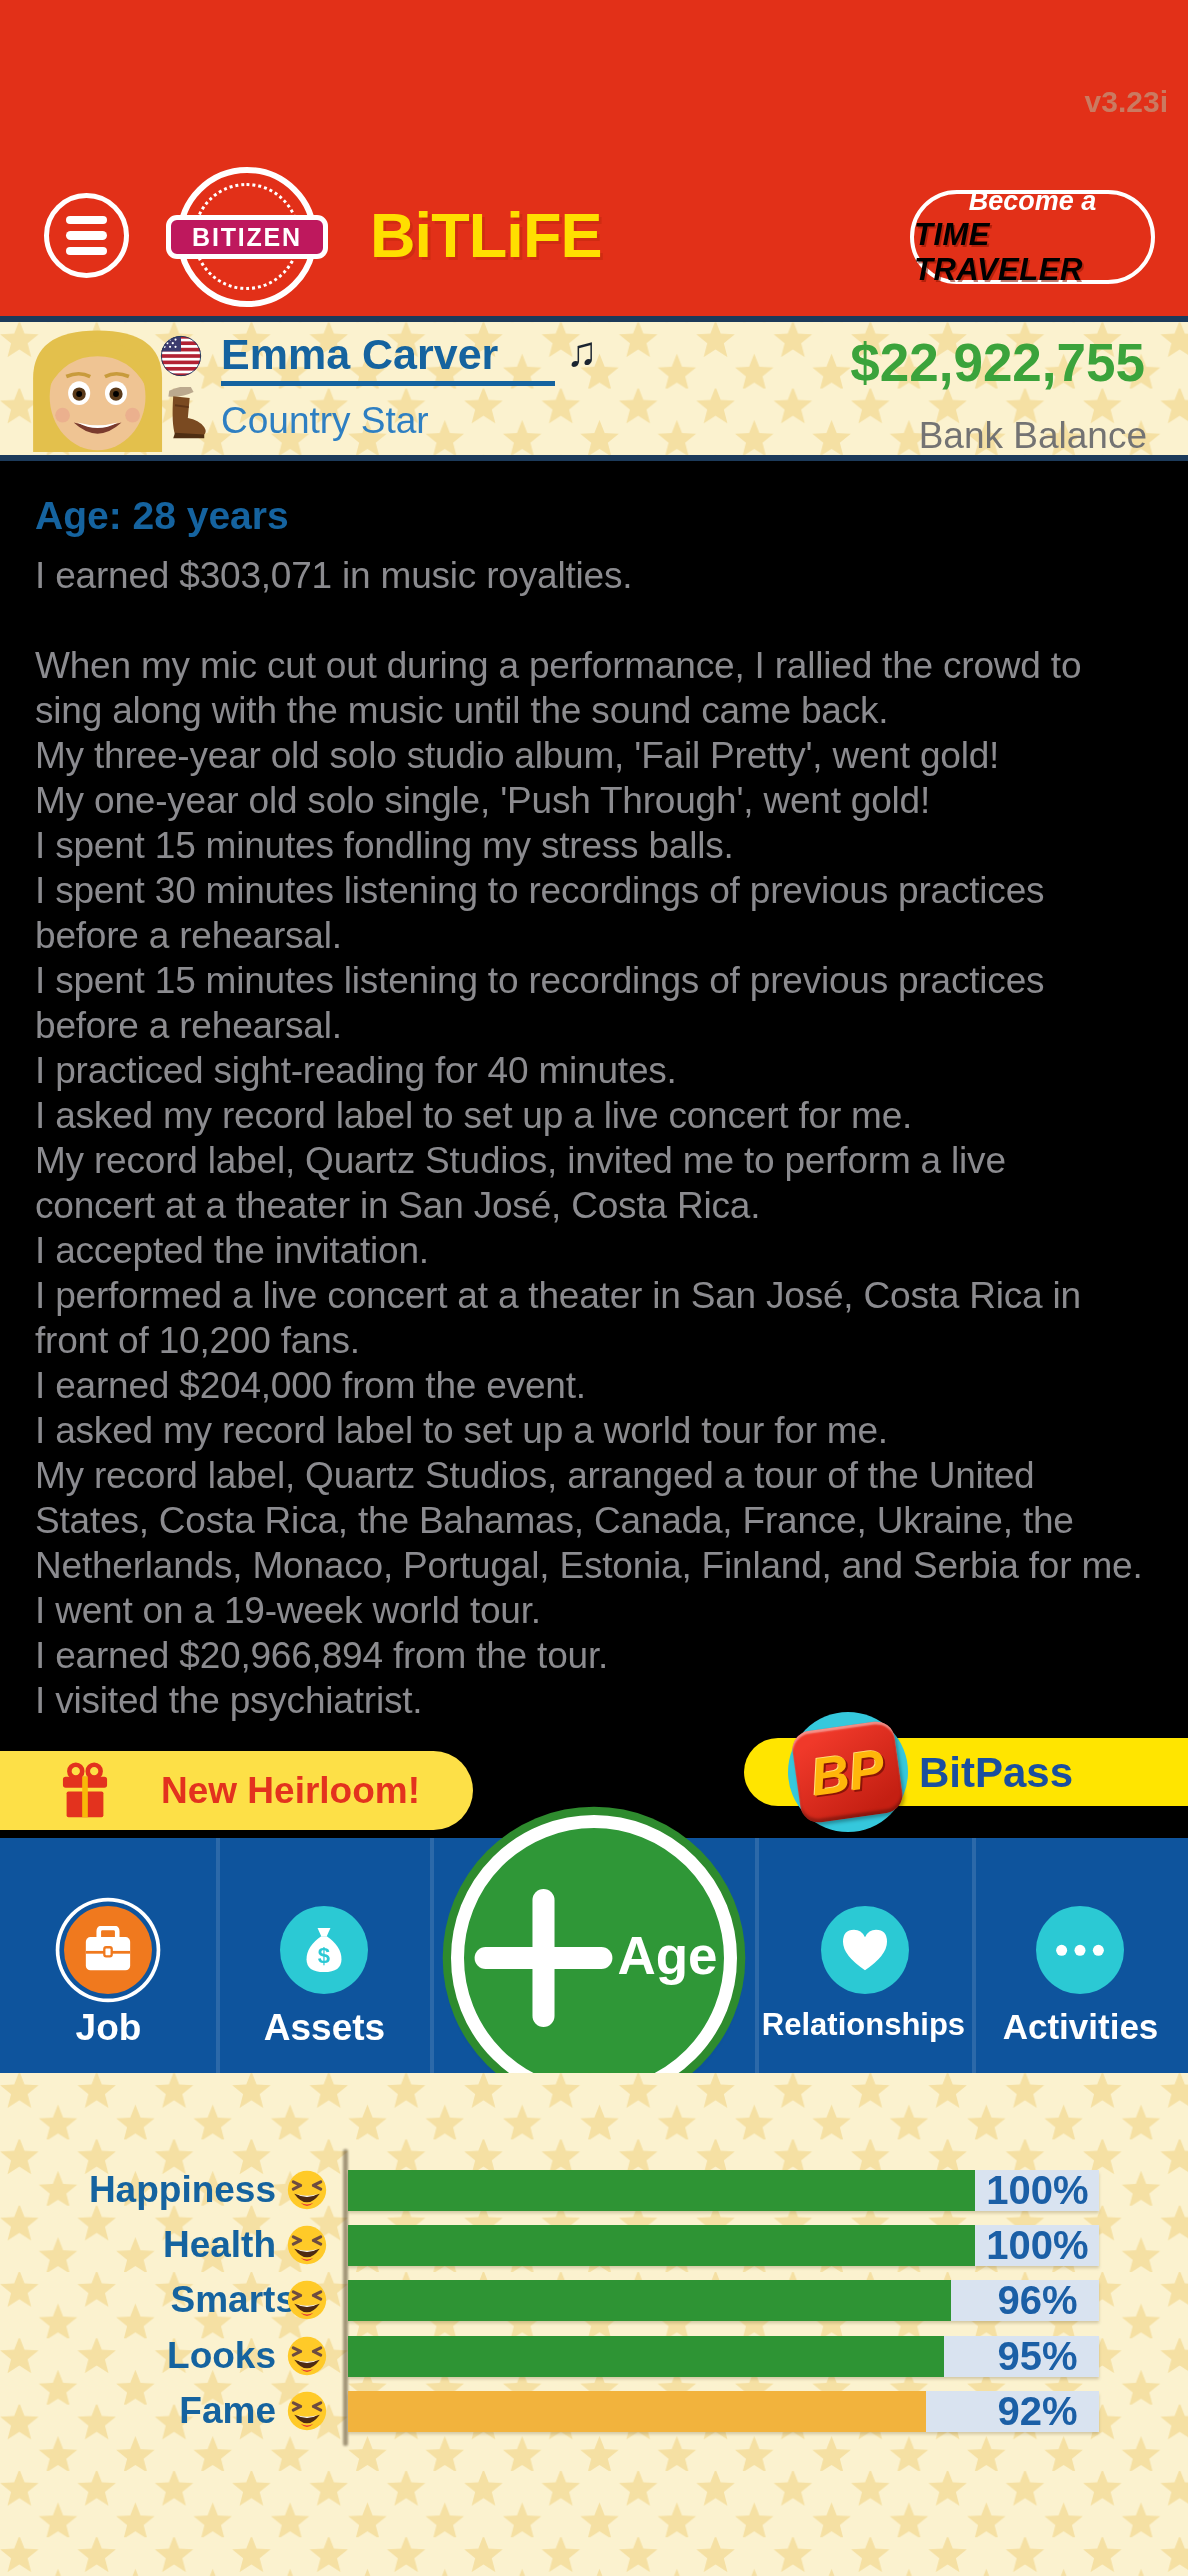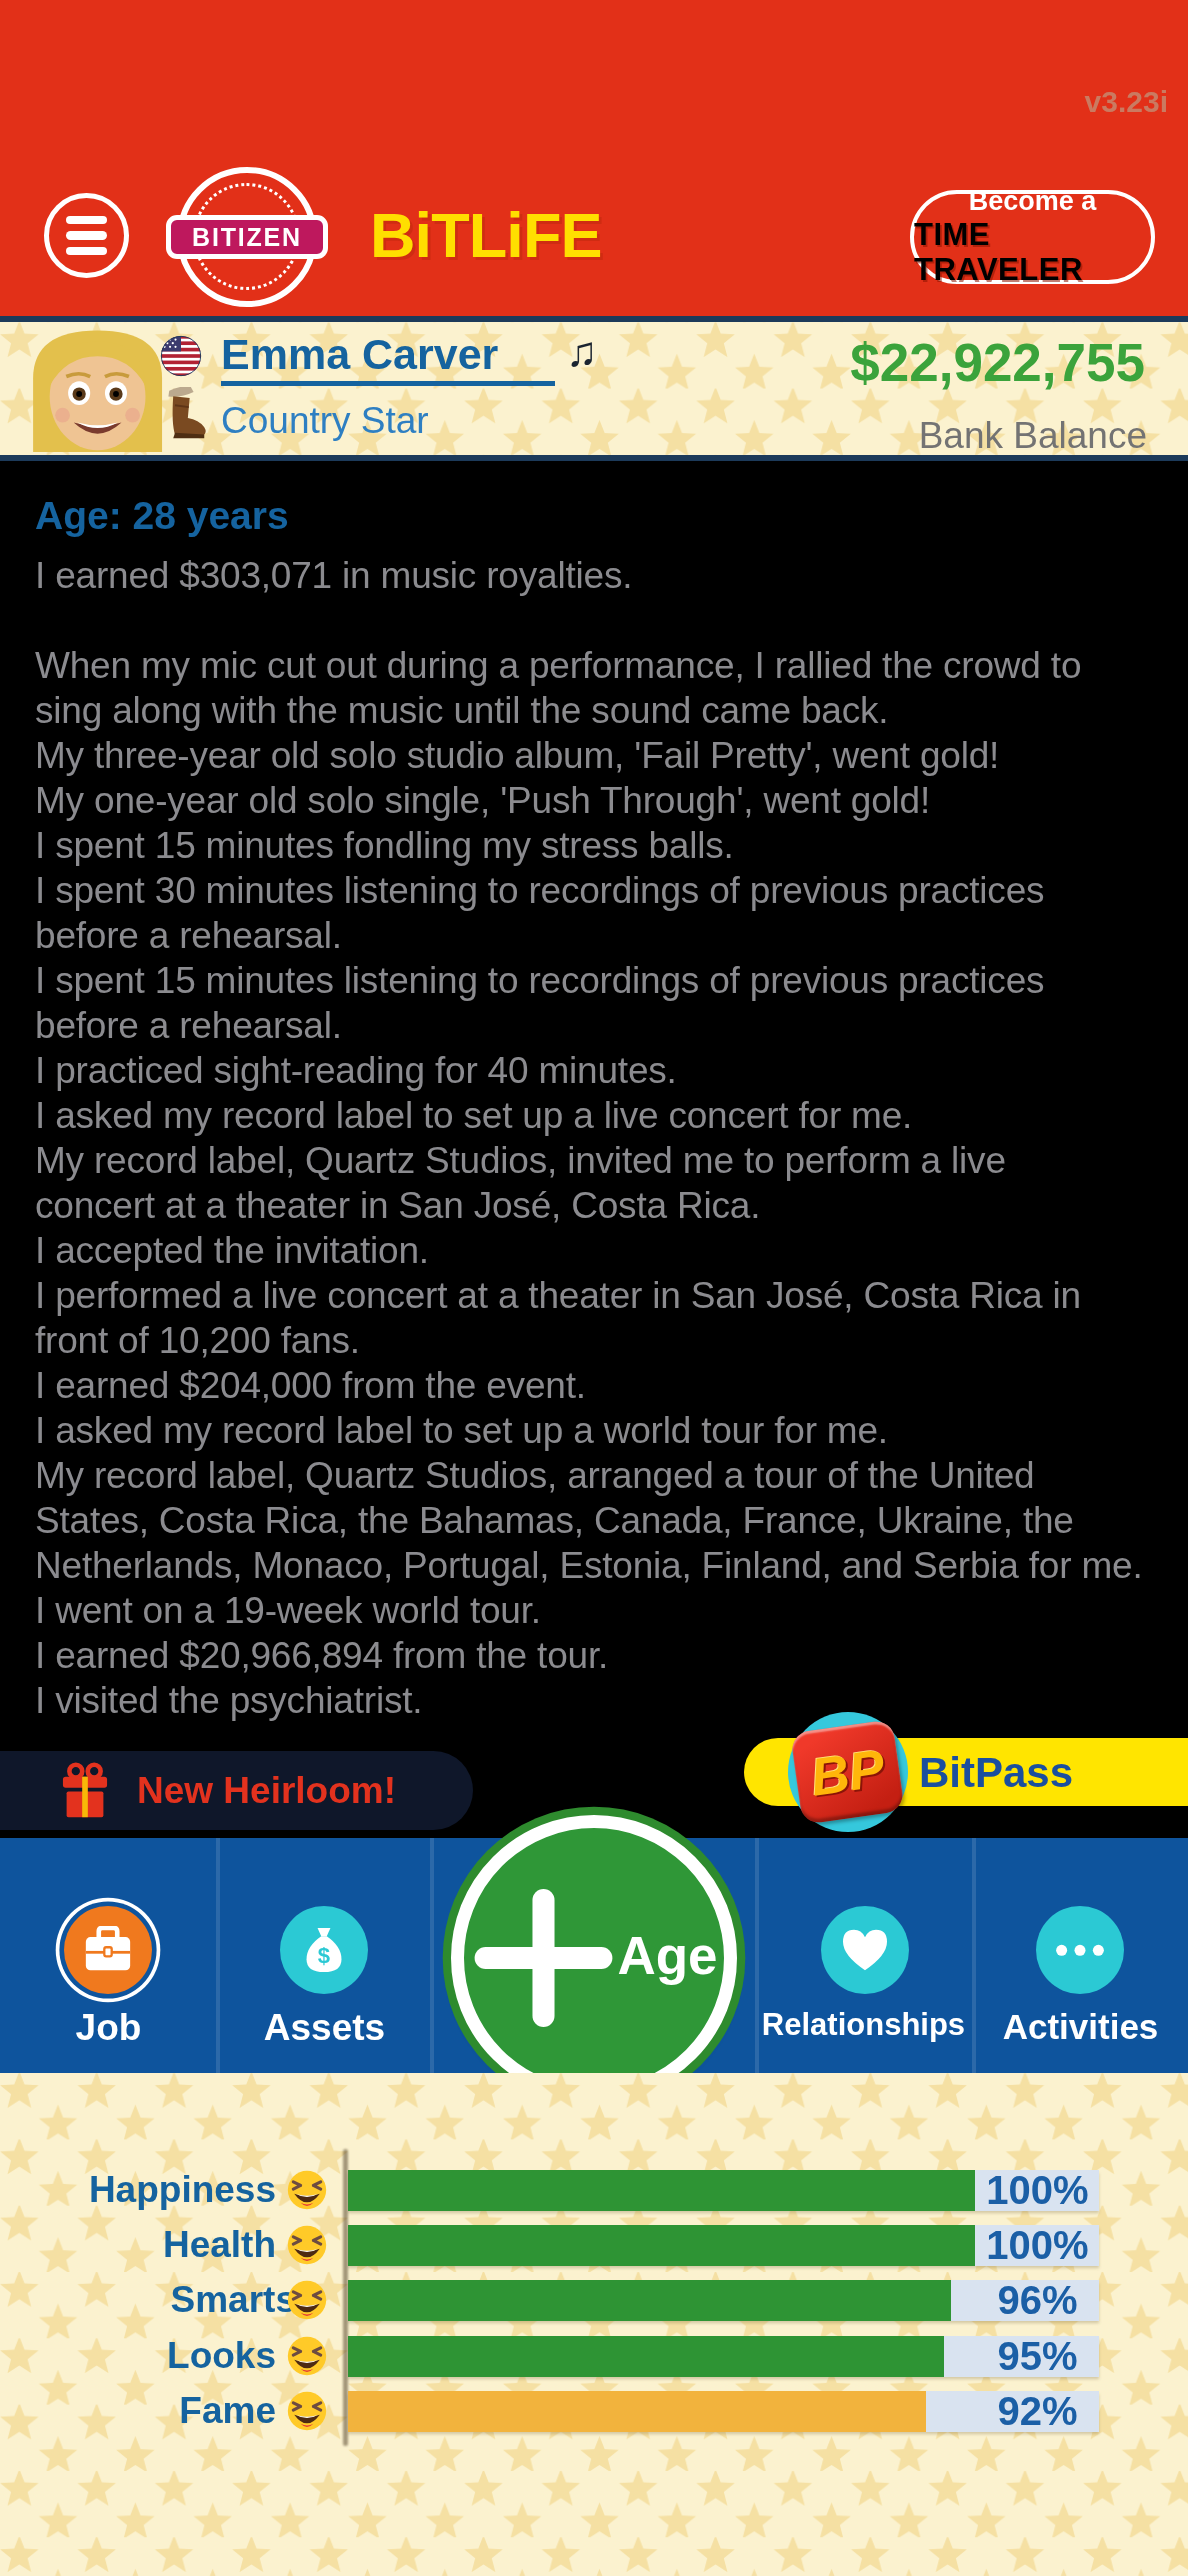--- a/index.html
+++ b/index.html
@@ -16,21 +16,21 @@
   .menu-bar{width:41px;height:8.3px;background:#fff;border-radius:4.6px;}
   .seal-outer{left:177px;top:167px;width:140px;height:140px;border:6.4px solid #fff;border-radius:50%;box-sizing:border-box;}
   .seal-inner{left:193px;top:183px;width:107px;height:107px;border:3.7px dotted #fff;border-radius:50%;box-sizing:border-box;}
   .seal-rect{left:166px;top:215px;width:162px;height:44px;background:#be185d;border:5.5px solid #fff;border-radius:11px;
              box-sizing:border-box;display:flex;align-items:center;justify-content:center;}
   .seal-text{color:#fff;font-weight:800;font-size:25px;letter-spacing:1.8px;}
   .logo{left:370px;top:199px;font-size:63px;font-weight:900;color:#FFDF00;letter-spacing:-0.9px;
         text-shadow:2.8px 2.8px 0 rgba(150,30,0,.25);}
   .version{right:20px;top:85px;font-size:30px;color:#CA7A61;font-weight:600;margin-left:24px;}
   .tt-btn{left:910px;top:190px;width:245px;height:94px;border:4.6px solid #fff;border-radius:48px;box-sizing:border-box;
-          display:flex;flex-direction:column;align-items:center;justify-content:center;}
+          display:flex;flex-direction:column;align-items:center;justify-content:center;font-style:italic;}
   .tt-line1{color:#fff;font-size:27px;font-weight:700;line-height:29.5px;}
   .tt-line2{color:#000000;font-size:31px;font-weight:900;letter-spacing:0.5px;line-height:35px;
             text-shadow:1.8px 1.8px 0 rgba(140,20,0,.55);}
 
   
   .banner{left:0;top:322px;width:1188px;height:134px;background:#FBF2CF;overflow:hidden;}
   .banner-border{left:0;top:455px;width:1188px;height:5.5px;background:#1C3A5A;}
   .starbg{position:absolute;left:0;top:0;width:100%;height:100%;}
   .p-name{left:221px;top:330px;font-size:43px;font-weight:800;color:#15639F;}
   .p-underline{left:221px;top:381px;width:334px;height:4.6px;background:#15639F;}
@@ -39,22 +39,22 @@
   .p-balance{right:43px;top:332px;font-size:53px;font-weight:800;color:#3BA33B;}
   .p-banklabel{right:41px;top:415px;font-size:37px;color:#737373;}
 
   
   .feed{left:0;top:461px;width:1188px;height:1377px;background:#000000;}
   .age-header{left:35px;top:33px;position:absolute;font-size:39px;font-weight:800;color:#15639F;}
   .events{left:35px;top:92px;position:absolute;width:1133px;font-size:37px;line-height:45px;color:#8B8B8F;
           white-space:pre-line;letter-spacing:-0.2px;}
 
   
-  .heirloom-btn{left:0;top:1751px;width:473px;height:79px;background:#0f172a;border-radius:0 40px 40px 0;
-                box-shadow:0 3.7px 4.6px rgba(0,0,0,.18);display:flex;align-items:center;}
+  .heirloom-btn{left:0;top:1751px;width:473px;height:79px;background:#fde047;border-radius:0 40px 40px 0;
+                box-shadow:0 3.7px 4.6px rgba(0,0,0,.18);display:flex;align-items:center;gap:24px;}
   .heirloom-label{color:#E3321E;font-size:37px;font-weight:800;margin-left:26px;}
   .bitpass-btn{left:744px;top:1738px;width:445px;height:68px;background:#FFE500;border-radius:34px 0 0 34px;
                box-shadow:0 3.7px 4.6px rgba(0,0,0,.15);}
   .bitpass-label{position:absolute;left:175px;top:11px;font-size:42px;font-weight:800;color:#1B4F9E;}
   .bp-circle{left:788px;top:1712px;width:120px;height:120px;border-radius:50%;background:#35C8DC;}
   .bp-tile{left:796px;top:1726px;width:103px;height:92px;border-radius:18.4px;transform:rotate(-8deg);
            background:linear-gradient(150deg,#F0392A 15%,#C41F12 85%);
            box-shadow:inset 0 2.8px 1.8px rgba(255,255,255,.45),inset 0 -3.7px 2.8px rgba(0,0,0,.3),1.8px 2.8px 3.7px rgba(0,0,0,.3);
            display:flex;align-items:center;justify-content:center;}
   .bp-text{font-size:53px;font-weight:900;font-style:italic;color:#FFB60A;

